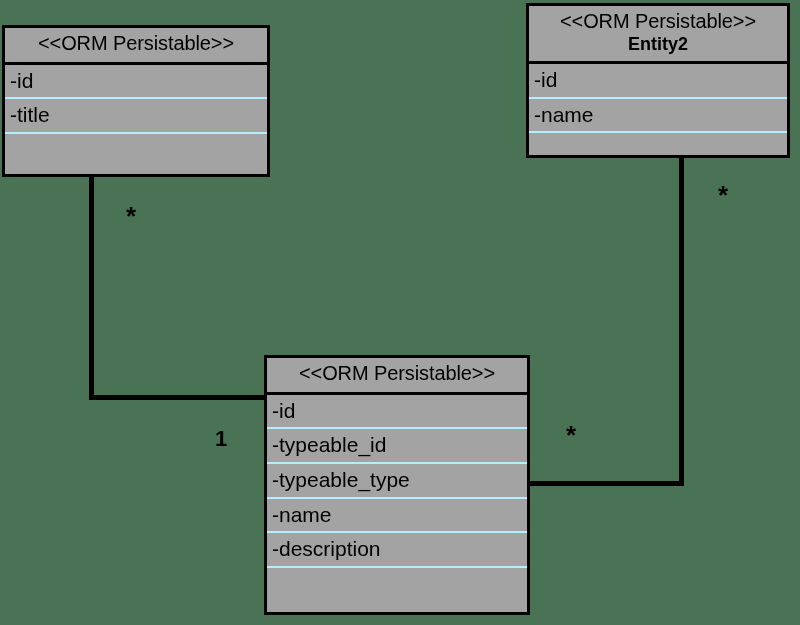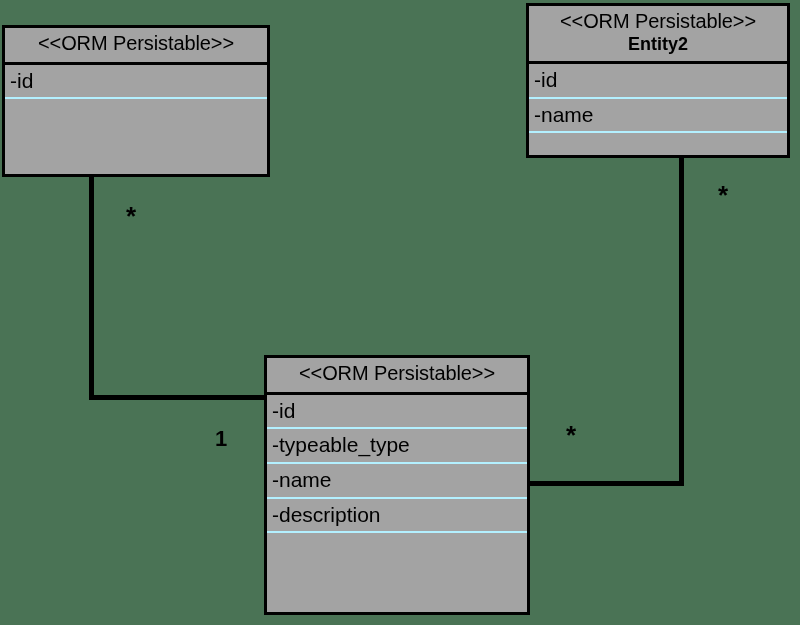--- a/index.html
+++ b/index.html
@@ -112,20 +112,21 @@
     <div class="conn-seg" style="left:679px; top:158px; width:5px; height:328px;"></div>
     <div class="conn-seg" style="left:527px; top:481px; width:157px; height:5px;"></div>
   </div>
 
   <div class="uml-class" style="left:2px; top:25px; width:268px; height:152px;">
     <div class="uml-header">
       <span class="uml-stereotype">&lt;&lt;ORM Persistable&gt;&gt;</span>
     </div>
     <div class="uml-attributes">
       <div class="uml-attr">-id</div>
+      <div class="uml-attr">-title</div>
       <div class="uml-filler"></div>
     </div>
   </div>
 
   <div class="uml-class" style="left:526px; top:3px; width:264px; height:155px;">
     <div class="uml-header">
       <span class="uml-stereotype">&lt;&lt;ORM Persistable&gt;&gt;</span>
       <span class="uml-name">Entity2</span>
     </div>
     <div class="uml-attributes">
@@ -134,20 +135,21 @@
       <div class="uml-filler"></div>
     </div>
   </div>
 
   <div class="uml-class" style="left:264px; top:355px; width:266px; height:260px;">
     <div class="uml-header">
       <span class="uml-stereotype">&lt;&lt;ORM Persistable&gt;&gt;</span>
     </div>
     <div class="uml-attributes">
       <div class="uml-attr">-id</div>
+      <div class="uml-attr">-typeable_id</div>
       <div class="uml-attr">-typeable_type</div>
       <div class="uml-attr">-name</div>
       <div class="uml-attr">-description</div>
       <div class="uml-filler"></div>
     </div>
   </div>
 
   <div class="multiplicity mult-star" style="left:126px; top:203px;">*</div>
 
   <div class="multiplicity mult-one" style="left:215px; top:428px;">1</div>

